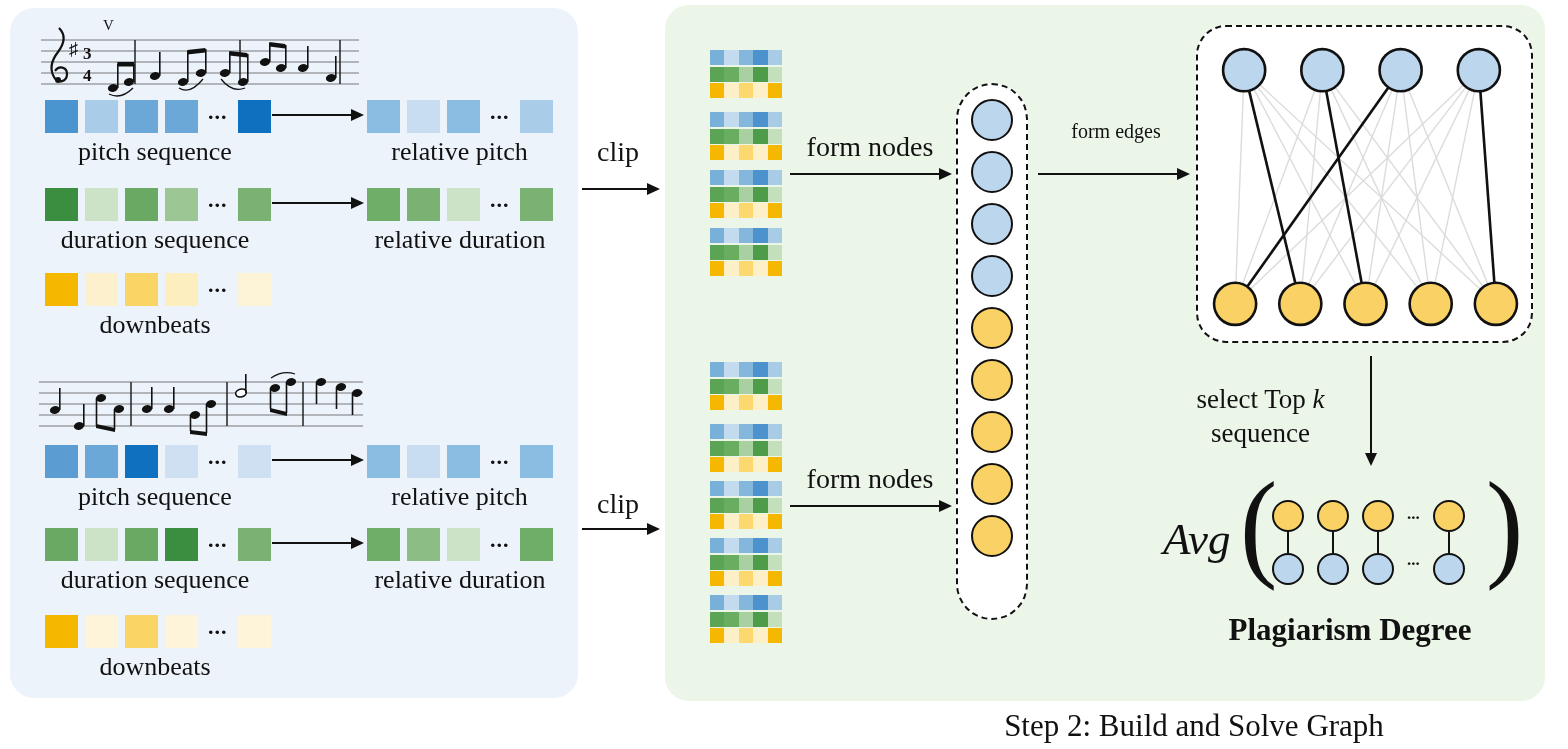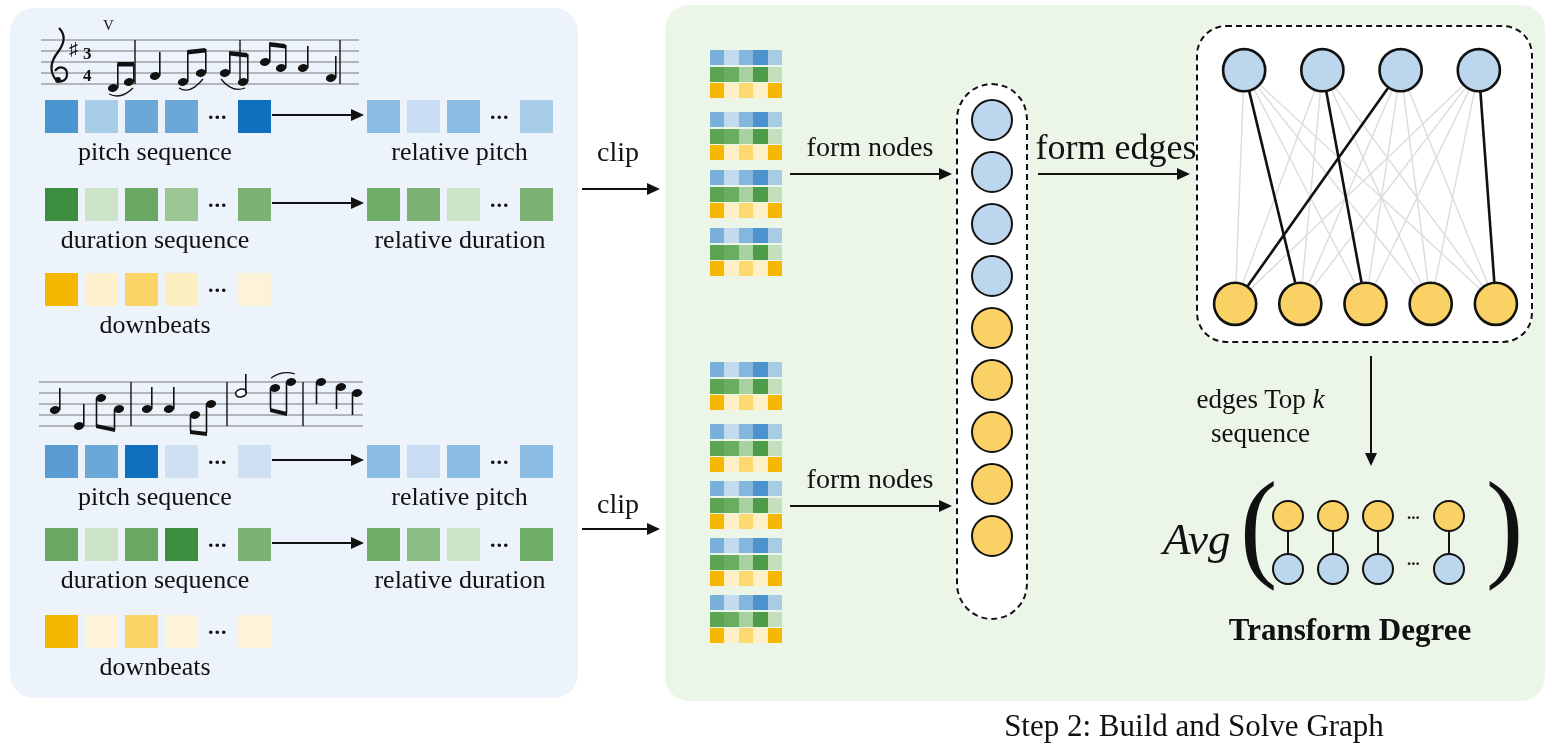--- a/index.html
+++ b/index.html
@@ -431,21 +431,21 @@
       <div class="ncirc" style="background: rgb(188, 214, 237);"></div>
       <div class="ncirc" style="background: rgb(188, 214, 237);"></div>
       <div class="ncirc" style="background: rgb(188, 214, 237);"></div>
       <div class="ncirc" style="background: rgb(249, 209, 100);"></div>
       <div class="ncirc" style="background: rgb(249, 209, 100);"></div>
       <div class="ncirc" style="background: rgb(249, 209, 100);"></div>
       <div class="ncirc" style="background: rgb(249, 209, 100);"></div>
       <div class="ncirc" style="background: rgb(249, 209, 100);"></div>
     </div>
 
-  <div class="lbl" style="left:1032px;top:133px;width:168px;font-size:36px">form edges</div>
+  <div class="lbl" style="left:1032px;top:117px;width:168px;font-size:20px">form edges</div>
   <div class="harrow" style="left:1038px;top:173px;width:150px"></div>
 
   <div class="bipartite"><svg viewBox="0 0 332 313" width="100%" height="100%">
         <line x1="46" y1="43" x2="37" y2="276" stroke="#dcdcdc" stroke-width="1.4"></line>
         <line x1="46" y1="43" x2="102" y2="276" stroke="#dcdcdc" stroke-width="1.4"></line>
         <line x1="46" y1="43" x2="167" y2="276" stroke="#dcdcdc" stroke-width="1.4"></line>
         <line x1="46" y1="43" x2="232" y2="276" stroke="#dcdcdc" stroke-width="1.4"></line>
         <line x1="46" y1="43" x2="297" y2="276" stroke="#dcdcdc" stroke-width="1.4"></line>
         <line x1="124" y1="43" x2="37" y2="276" stroke="#dcdcdc" stroke-width="1.4"></line>
         <line x1="124" y1="43" x2="102" y2="276" stroke="#dcdcdc" stroke-width="1.4"></line>
@@ -471,21 +471,21 @@
         <circle cx="202" cy="43" r="21" fill="#bcd6ed" stroke="#111" stroke-width="2.6"></circle>
         <circle cx="280" cy="43" r="21" fill="#bcd6ed" stroke="#111" stroke-width="2.6"></circle>
         <circle cx="37" cy="276" r="21" fill="#f9d164" stroke="#111" stroke-width="2.6"></circle>
         <circle cx="102" cy="276" r="21" fill="#f9d164" stroke="#111" stroke-width="2.6"></circle>
         <circle cx="167" cy="276" r="21" fill="#f9d164" stroke="#111" stroke-width="2.6"></circle>
         <circle cx="232" cy="276" r="21" fill="#f9d164" stroke="#111" stroke-width="2.6"></circle>
         <circle cx="297" cy="276" r="21" fill="#f9d164" stroke="#111" stroke-width="2.6"></circle>
       </svg></div>
 
   <div class="selgrp">
-    <span>edges Top</span>
+    <span>select Top</span>
     <i>k</i><br>
     <span>sequence</span>
   </div>
   <div class="varrow" style="left:1370px;top:356px;height:108px"></div>
 
   <div class="avgword">Avg</div>
   <div class="paren" style="left:1240px">(</div>
   <div class="paren" style="left:1486px">)</div>
   <div class="pairs">
       <div class="pair">
@@ -506,16 +506,16 @@
       <div class="pair-dots">
         <span>...</span>
         <span>...</span>
       </div>
       <div class="pair">
         <div class="pcirc" style="background: rgb(249, 209, 100);"></div>
         <div class="pline"></div>
         <div class="pcirc" style="background: rgb(188, 214, 237);"></div>
       </div>
     </div>
-  <div class="plag">Transform Degree</div>
+  <div class="plag">Plagiarism Degree</div>
 
   <div class="cap" style="left:914px;top:708px;width:560px">Step 2: Build and Solve Graph</div>
 </div>
 
 </body></html>

